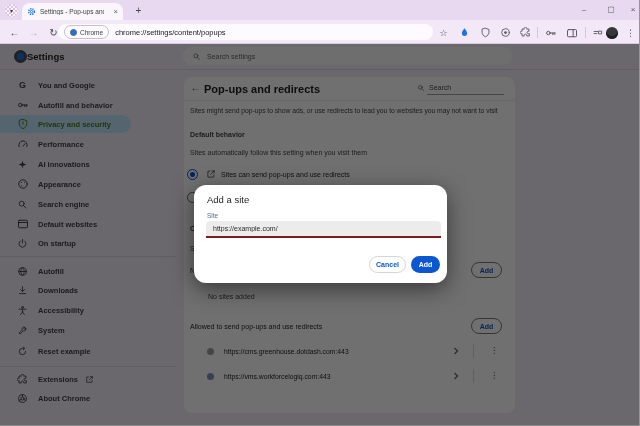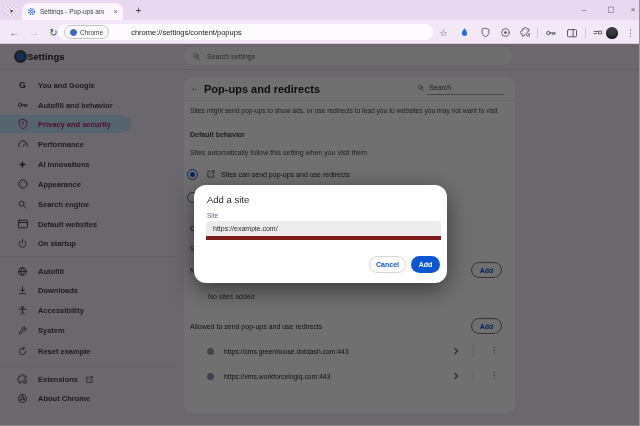--- a/index.html
+++ b/index.html
@@ -25,39 +25,39 @@
   .wctl{top:0;height:18px;width:16px;display:flex;align-items:center;justify-content:center;
         color:#55565a;font-size:8px}
   .toolbar{left:0;top:20px;width:640px;height:23px;background:#f3e8f8;border-bottom:1px solid #d8cadf}
   .navic{top:26px;width:13px;height:13px;display:flex;align-items:center;justify-content:center;
          color:#474747;font-size:10px}
   .omni{left:58px;top:24px;width:375px;height:16px;background:#fdfbfe;border-radius:9px;
         display:flex;align-items:center;padding:0 6px;box-sizing:border-box}
   .chip{display:flex;align-items:center;gap:3px;border:1px solid #c9bfce;border-radius:8px;
         height:12px;padding:0 5px;color:#3c4043;font-size:6.5px}
   .chiplogo{width:5px;height:5px;border:1.6px solid #5f6368;border-radius:50%;background:#1a73e8}
-  .url{font-size:7.5px;color:#202124;margin-left:22px;white-space:nowrap}
+  .url{font-size:7.5px;color:#202124;margin-left:6px;white-space:nowrap}
   .tbic{top:27px;color:#55575b}
   .sep{top:27px;width:1px;height:11px;background:#d3c6da}
   .avatar{top:27px;width:12px;height:12px;border-radius:50%;background:#35373b;
           box-shadow:inset 0 -3px 0 #1f2023}
 
   
   .page{left:0;top:44px;width:640px;height:382px;background:#f2edf5}
   .pghead{left:0;top:44px;width:640px;height:25px;background:#f2edf5;border-bottom:1px solid #dcd4e0}
   .chromelogo{width:7px;height:7px;border:3.5px solid #494c50;border-radius:50%;background:#1a73e8}
   .pgtitle{font-size:9.5px;font-weight:600;color:#1f1f1f}
   .searchpill{left:183px;top:47px;width:329px;height:18px;background:#fcfafd;border-radius:9px;
         display:flex;align-items:center;padding:0 9px;box-sizing:border-box;gap:6px;color:#5f6368}
   .searchph{font-size:7px;color:#5f6368}
 
   .sbitem{left:0;width:176px;height:18px;display:flex;align-items:center;color:#3f4146}
   .sbitem .lbl{font-size:7.5px;font-weight:600;margin-left:9px}
   .sbic{width:13px;height:13px;margin-left:16px;display:flex;align-items:center;justify-content:center}
-  .sbitem.sel{width:131px;background:#c2e7ff;border-radius:0 16px 16px 0;color:#be185d}
+  .sbitem.sel{width:131px;background:#c2e7ff;border-radius:0 16px 16px 0;color:#4d7c0f}
   .sbdiv{left:0;width:176px;height:1px;background:#ddd6e1}
 
   .card{left:184px;top:77px;width:331px;height:336px;background:#fff;border-radius:8px}
   .ctext{position:absolute;font-size:7px;color:#474747;white-space:nowrap}
   .cardtitle{position:absolute;font-size:11px;font-weight:600;color:#202124;white-space:nowrap}
   .minisearch{position:absolute;font-size:7px;color:#474747}
   .underline{position:absolute;height:1px;background:#9aa0a6}
   .radio{position:absolute;width:9px;height:9px;border-radius:50%;border:1.4px solid #5f6368;
          display:flex;align-items:center;justify-content:center}
   .radio.sel{border-color:#0b57d0}
@@ -71,21 +71,21 @@
   .vline{position:absolute;width:1px;background:#d7dadc}
   .dots{position:absolute;font-size:8.5px;color:#474747;letter-spacing:0;line-height:1}
 
   
   .scrim{left:0;top:44px;width:640px;height:382px;background:rgba(0,0,0,0.56);z-index:50}
   .dialog{left:194px;top:185px;width:253px;height:98px;background:#fff;border-radius:12px;
           box-shadow:0 6px 22px rgba(0,0,0,.5);z-index:60}
   .dlgtitle{position:absolute;left:13px;top:9px;font-size:9.5px;color:#1f1f1f}
   .dlglabel{position:absolute;left:13px;top:27px;font-size:6.5px;color:#5c6a7d}
   .dlginput{position:absolute;left:12px;top:36px;width:228px;height:15px;background:#ececec;
-            border:none;border-bottom:4px solid #7f1d1d;border-radius:4px 4px 0 0;
+            border:none;border-bottom:2px solid #7f1d1d;border-radius:4px 4px 0 0;
             font-family:"Liberation Sans",sans-serif;font-size:7px;color:#2a2a2a;padding:0 0 0 7px;outline:none}
   .dlgbtn{position:absolute;top:71px;height:17px;border-radius:999px;font-size:7px;font-weight:700;
           display:flex;align-items:center;justify-content:center;box-sizing:border-box}
   .btn-cancel{left:175px;width:37px;border:1px solid #d3d6d4;color:#0b57d0;background:#fff}
   .btn-add{left:217px;width:29px;background:#0b57d0;color:#fff}
   .frame{left:0;top:0;width:639px;height:425px;border-right:1px solid #9c8fa3;
          border-bottom:1px solid #8b8b8b;z-index:70;pointer-events:none}
 </style>
 </head>
 <body>

